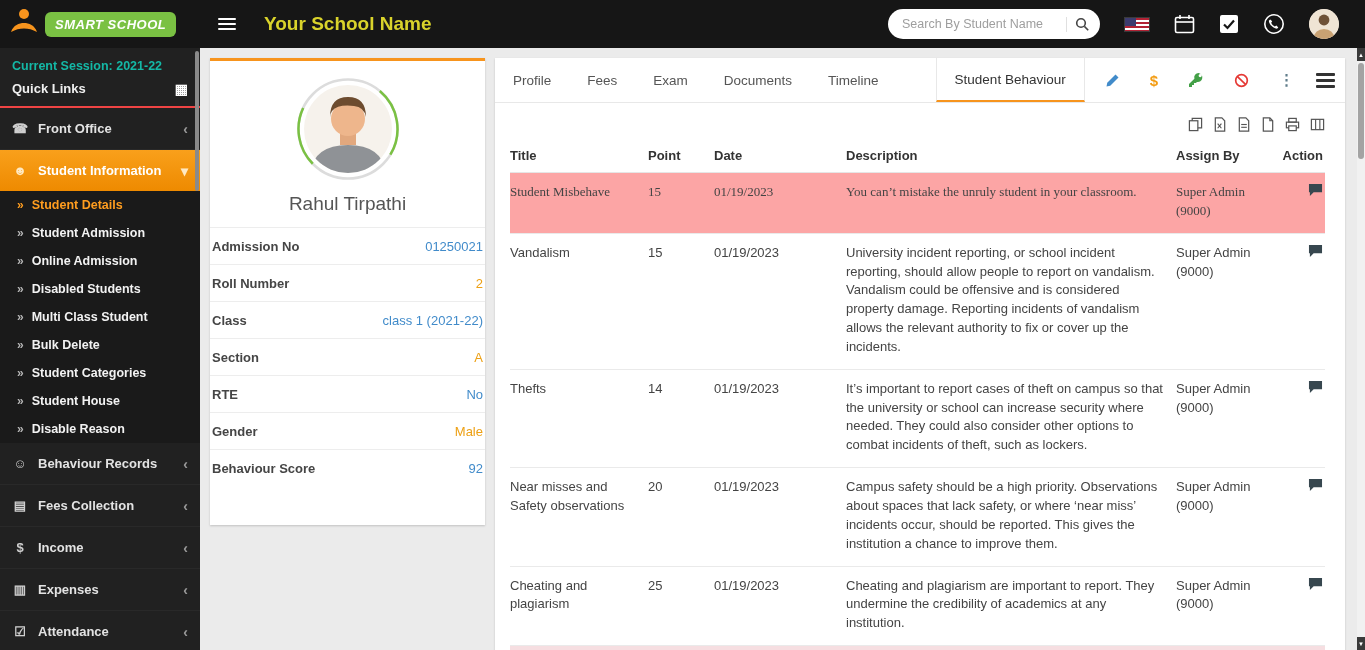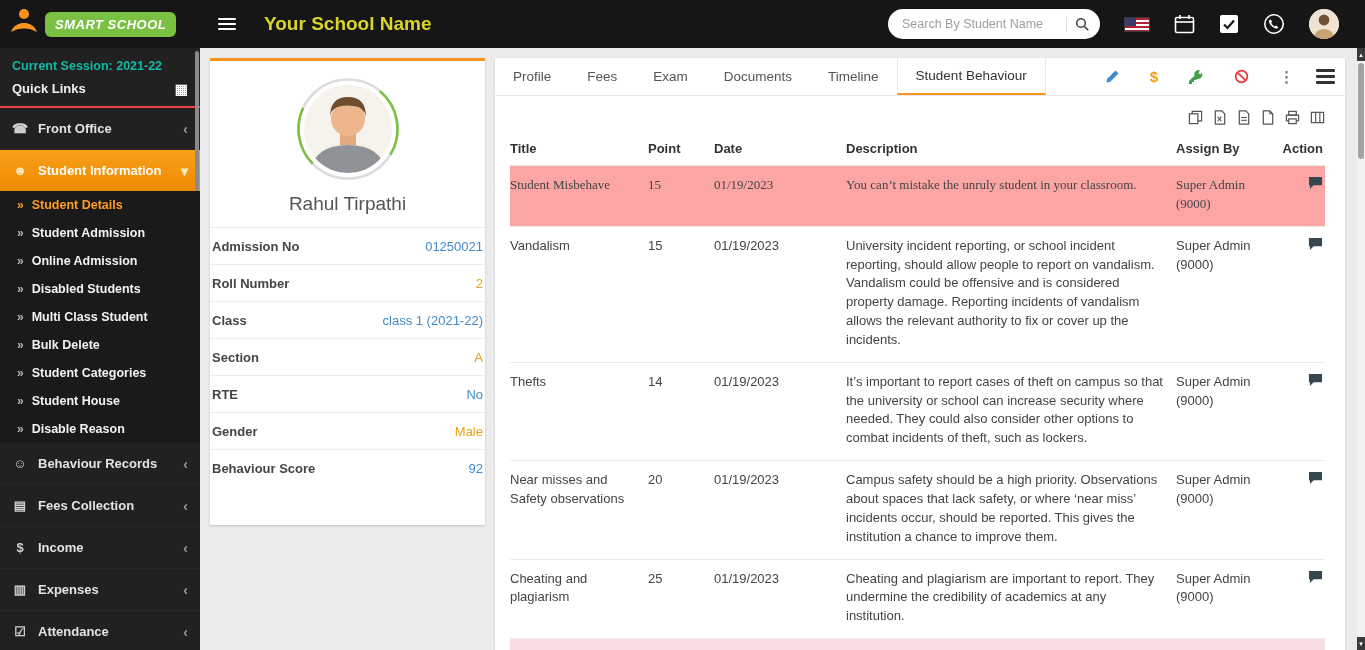--- a/index.html
+++ b/index.html
@@ -48,23 +48,23 @@
   .avatar-wrap { width:104px; height:104px; margin:16px auto 0; position:relative; }
   .avatar-wrap svg { display:block; }
   .student-name { text-align:center; font-size:19px; color:#555; margin-top:12px; padding-bottom:12px; }
   .pfield { display:flex; justify-content:space-between; align-items:center; padding:11px 2px 10px; border-top:1px solid #ededed; font-size:13px; }
   .pfield .lbl { font-weight:bold; color:#454545; }
   .pfield .val { cursor:pointer; }
   .val-blue { color:#418bca; }
   .val-orange { color:#eda014; }
 
   .detail-card { position:absolute; left:295px; top:10px; width:850px; height:640px; background:#fff; box-shadow:0 1px 2px rgba(0,0,0,.18); overflow:hidden; }
-  .tabbar { display:flex; align-items:stretch; height:38px; border-bottom:1px solid #e8e8e8;justify-content:flex-end; }
+  .tabbar { display:flex; align-items:stretch; height:45px; border-bottom:1px solid #e8e8e8;justify-content:flex-end; }
   .tab { display:flex; align-items:center; padding:0 18px; font-size:13.5px; color:#555; cursor:pointer; }
-  .tab.active { color:#333; border-left:1px solid #e8e8e8; border-right:1px solid #e8e8e8; border-bottom:2px solid #f7941d; background:#fff; }
+  .tab.active { color:#333; border-left:1px solid #e8e8e8; border-right:1px solid #e8e8e8; border-bottom:2px solid #f7941d; background:#fff;margin-left:39px; }
   .tab-actions { margin-left:auto; display:flex; align-items:center; gap:30px; padding-right:10px; }
   .tab-actions .act { cursor:pointer; display:flex; align-items:center; }
   .dollar { color:#f39c12; font-weight:bold; font-size:15px; }
   .dots { color:#607d8b; font-size:15px; font-weight:bold; }
   .burger-dark { cursor:pointer; margin-left:-8px; }
   .burger-dark span { display:block; width:19px; height:3px; background:#333; margin:3px 0; border-radius:1px; }
 
   .export-row { display:flex; justify-content:flex-end; align-items:center; gap:10px; padding:14px 20px 0 0; }
   .export-row .exp { cursor:pointer; display:flex; }
 

